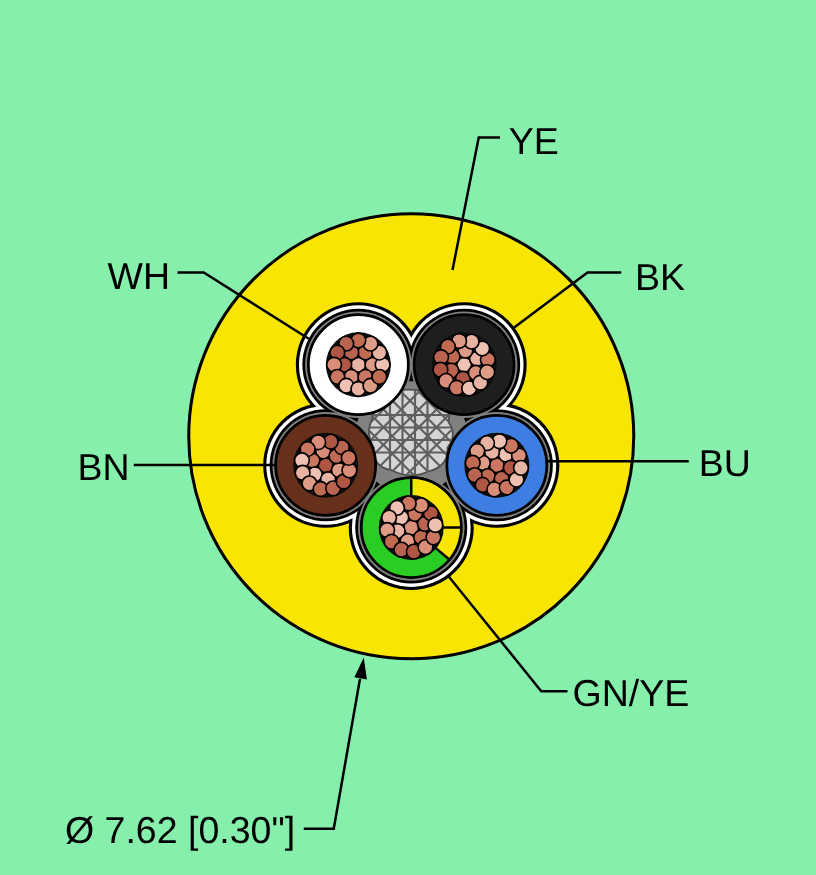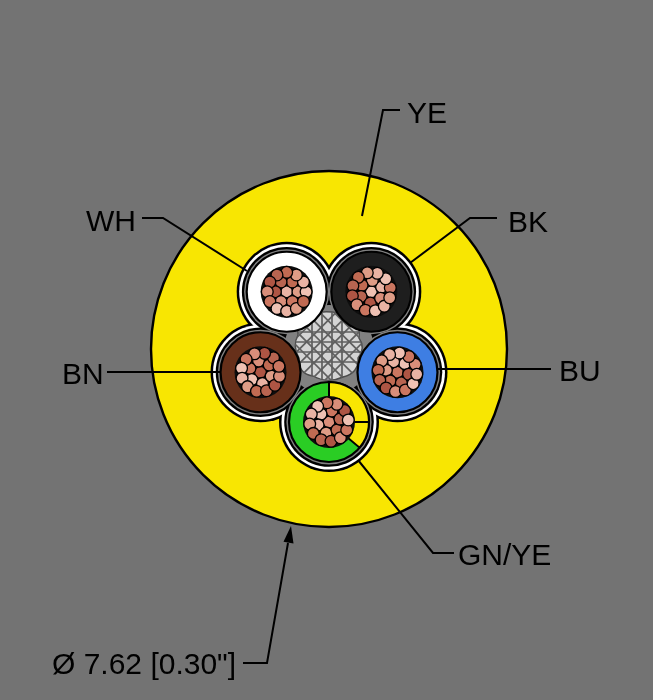--- a/index.html
+++ b/index.html
@@ -1,16 +1,16 @@
 <!DOCTYPE html>
 <html><head>
 <meta charset="utf-8">
 <style>
   html,body{margin:0;padding:0;background:#ffffff;}
-  .stage{position:relative;width:653px;height:700px;background:#737373;overflow:hidden;}
+  .stage{position:relative;width:653px;height:700px;background:#86efac;overflow:hidden;}
   svg{display:block;}
   text{font-family:"Liberation Sans","DejaVu Sans",sans-serif;font-size:30px;fill:#000000;}
   .leader{stroke:#000000;stroke-width:2;fill:none;}
 </style>
 </head>
 <body>
 
 <div class="stage">
 <svg width="653" height="700" viewBox="0 0 653 700" xmlns="http://www.w3.org/2000/svg">
   <defs>

